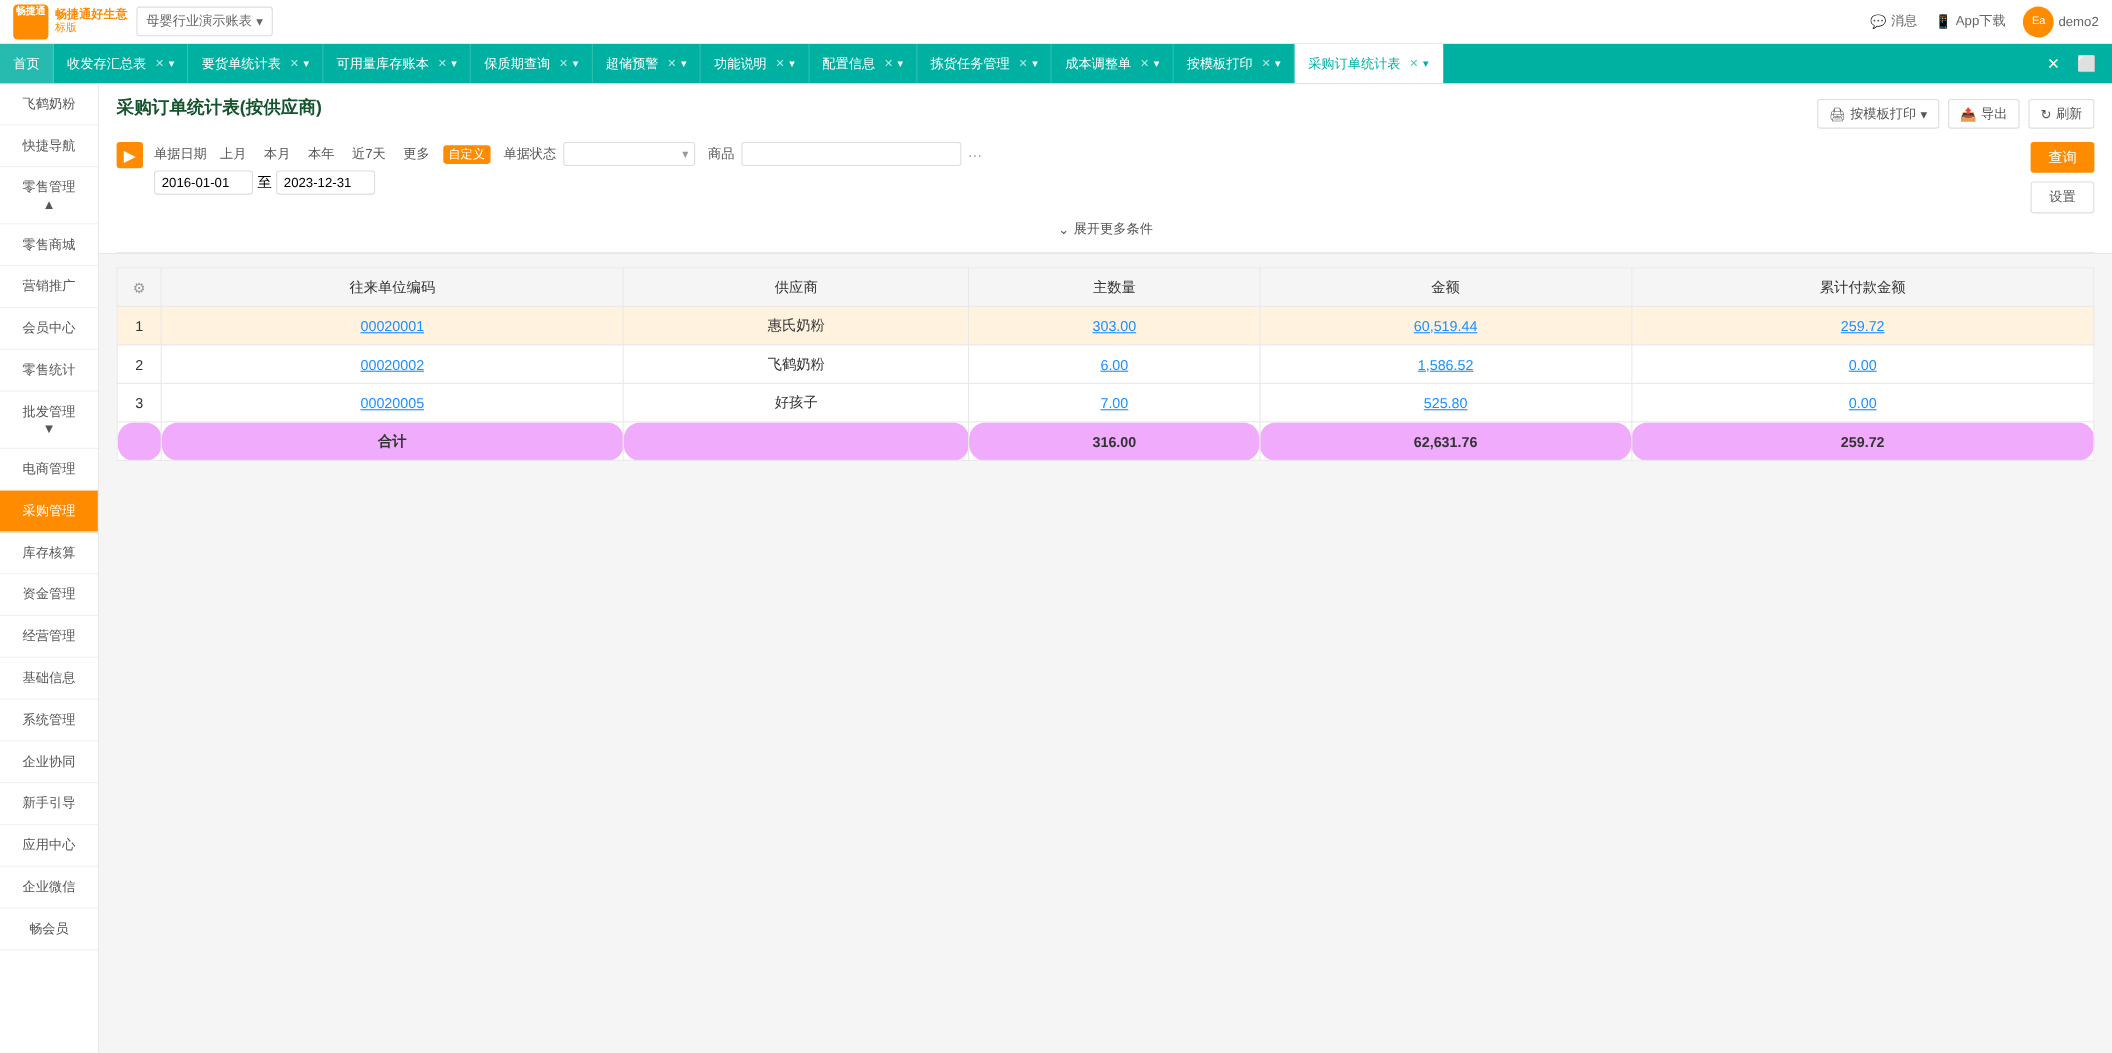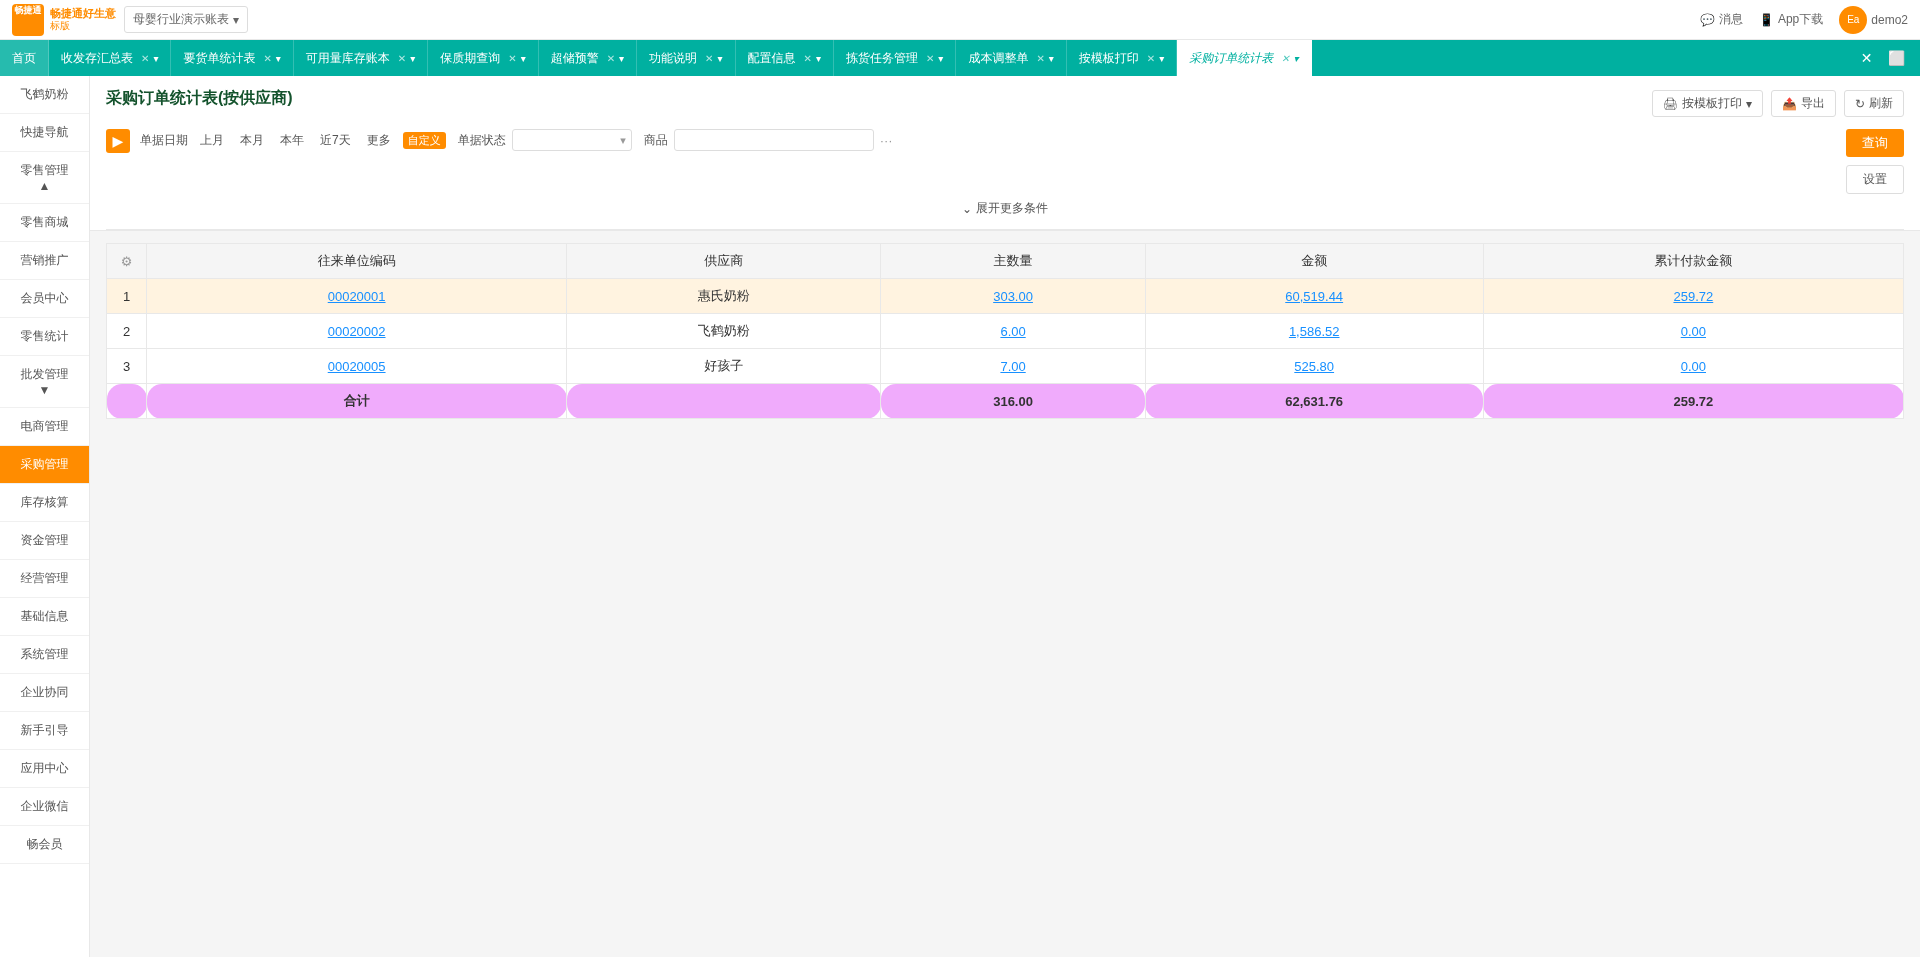--- a/index.html
+++ b/index.html
@@ -12,21 +12,21 @@
     .logo-img { width: 32px; height: 32px; background: #ff8c00; border-radius: 4px; display: flex; align-items: flex-start; justify-content: center; color: #fff; font-size: 10px; font-weight: bold; }
     .workspace-selector { display: flex; align-items: center; gap: 4px; color: #666; font-size: 12px; cursor: pointer; padding: 4px 8px; border: 1px solid #ddd; border-radius: 3px; }
     .top-bar-right { display: flex; align-items: center; gap: 16px; }
     .top-right-item { display: flex; align-items: center; gap: 4px; color: #666; font-size: 12px; cursor: pointer; }
     .avatar { width: 28px; height: 28px; border-radius: 50%; background: #ff8c00; display: flex; align-items: center; justify-content: center; color: #fff; font-size: 12px; }
 
     
     .nav-tabs { height: 36px; background: #00b0a0; display: flex; align-items: center; padding: 0 0; overflow: hidden; }
     .nav-tab { padding: 0 12px; height: 36px; display: flex; align-items: center; gap: 4px; color: #fff; font-size: 12px; cursor: pointer; white-space: nowrap; border-right: 1px solid rgba(255,255,255,0.2); }
     .nav-tab.home { background: rgba(255,255,255,0.15); }
-    .nav-tab.active { background: #fff; color: #00b0a0; font-style: italic; }
+    .nav-tab.active { background: #fff; color: #00b0a0; }
     .nav-tab .close-icon { font-size: 10px; opacity: 0.7; margin-left: 4px; }
     .nav-tab .arrow-icon { font-size: 10px; }
     .nav-tab-actions { margin-left: auto; display: flex; align-items: center; gap: 4px; padding: 0 8px; }
     .nav-action-btn { color: #fff; cursor: pointer; font-size: 14px; padding: 2px 6px; }
 
     
     .layout { display: flex; height: calc(957px - 76px); }
     .sidebar { width: 90px; background: #fff; border-right: 1px solid #e8e8e8; overflow-y: auto; flex-shrink: 0; }
     .sidebar-item { padding: 10px 0; text-align: center; cursor: pointer; color: #555; font-size: 12px; border-bottom: 1px solid #f0f0f0; }
     .sidebar-item.active { background: #ff8c00; color: #fff; }
@@ -286,20 +286,27 @@
                 <div class="select-wrapper">
                   <select class="status-select">
                     <option value=""></option>
                   </select>
                 </div>
               </div>
               <div class="filter-item">
                 <span class="filter-label">商品</span>
                 <input class="goods-input" type="text" style="">
                 <span style="color:#999;cursor:pointer;">···</span>
+              </div>
+            </div>
+            <div class="filter-row" style="margin-top:4px;">
+              <div class="date-range">
+                <input class="date-input" type="text" value="2016-01-01" style="">
+                <span>至</span>
+                <input class="date-input" type="text" value="2023-12-31" style="">
               </div>
             </div>
           </div>
           <div class="filter-actions">
             <button class="btn-query">查询</button>
             <button class="btn-settings">设置</button>
           </div>
         </div>
         <div class="expand-row">
           <button class="btn-expand">

